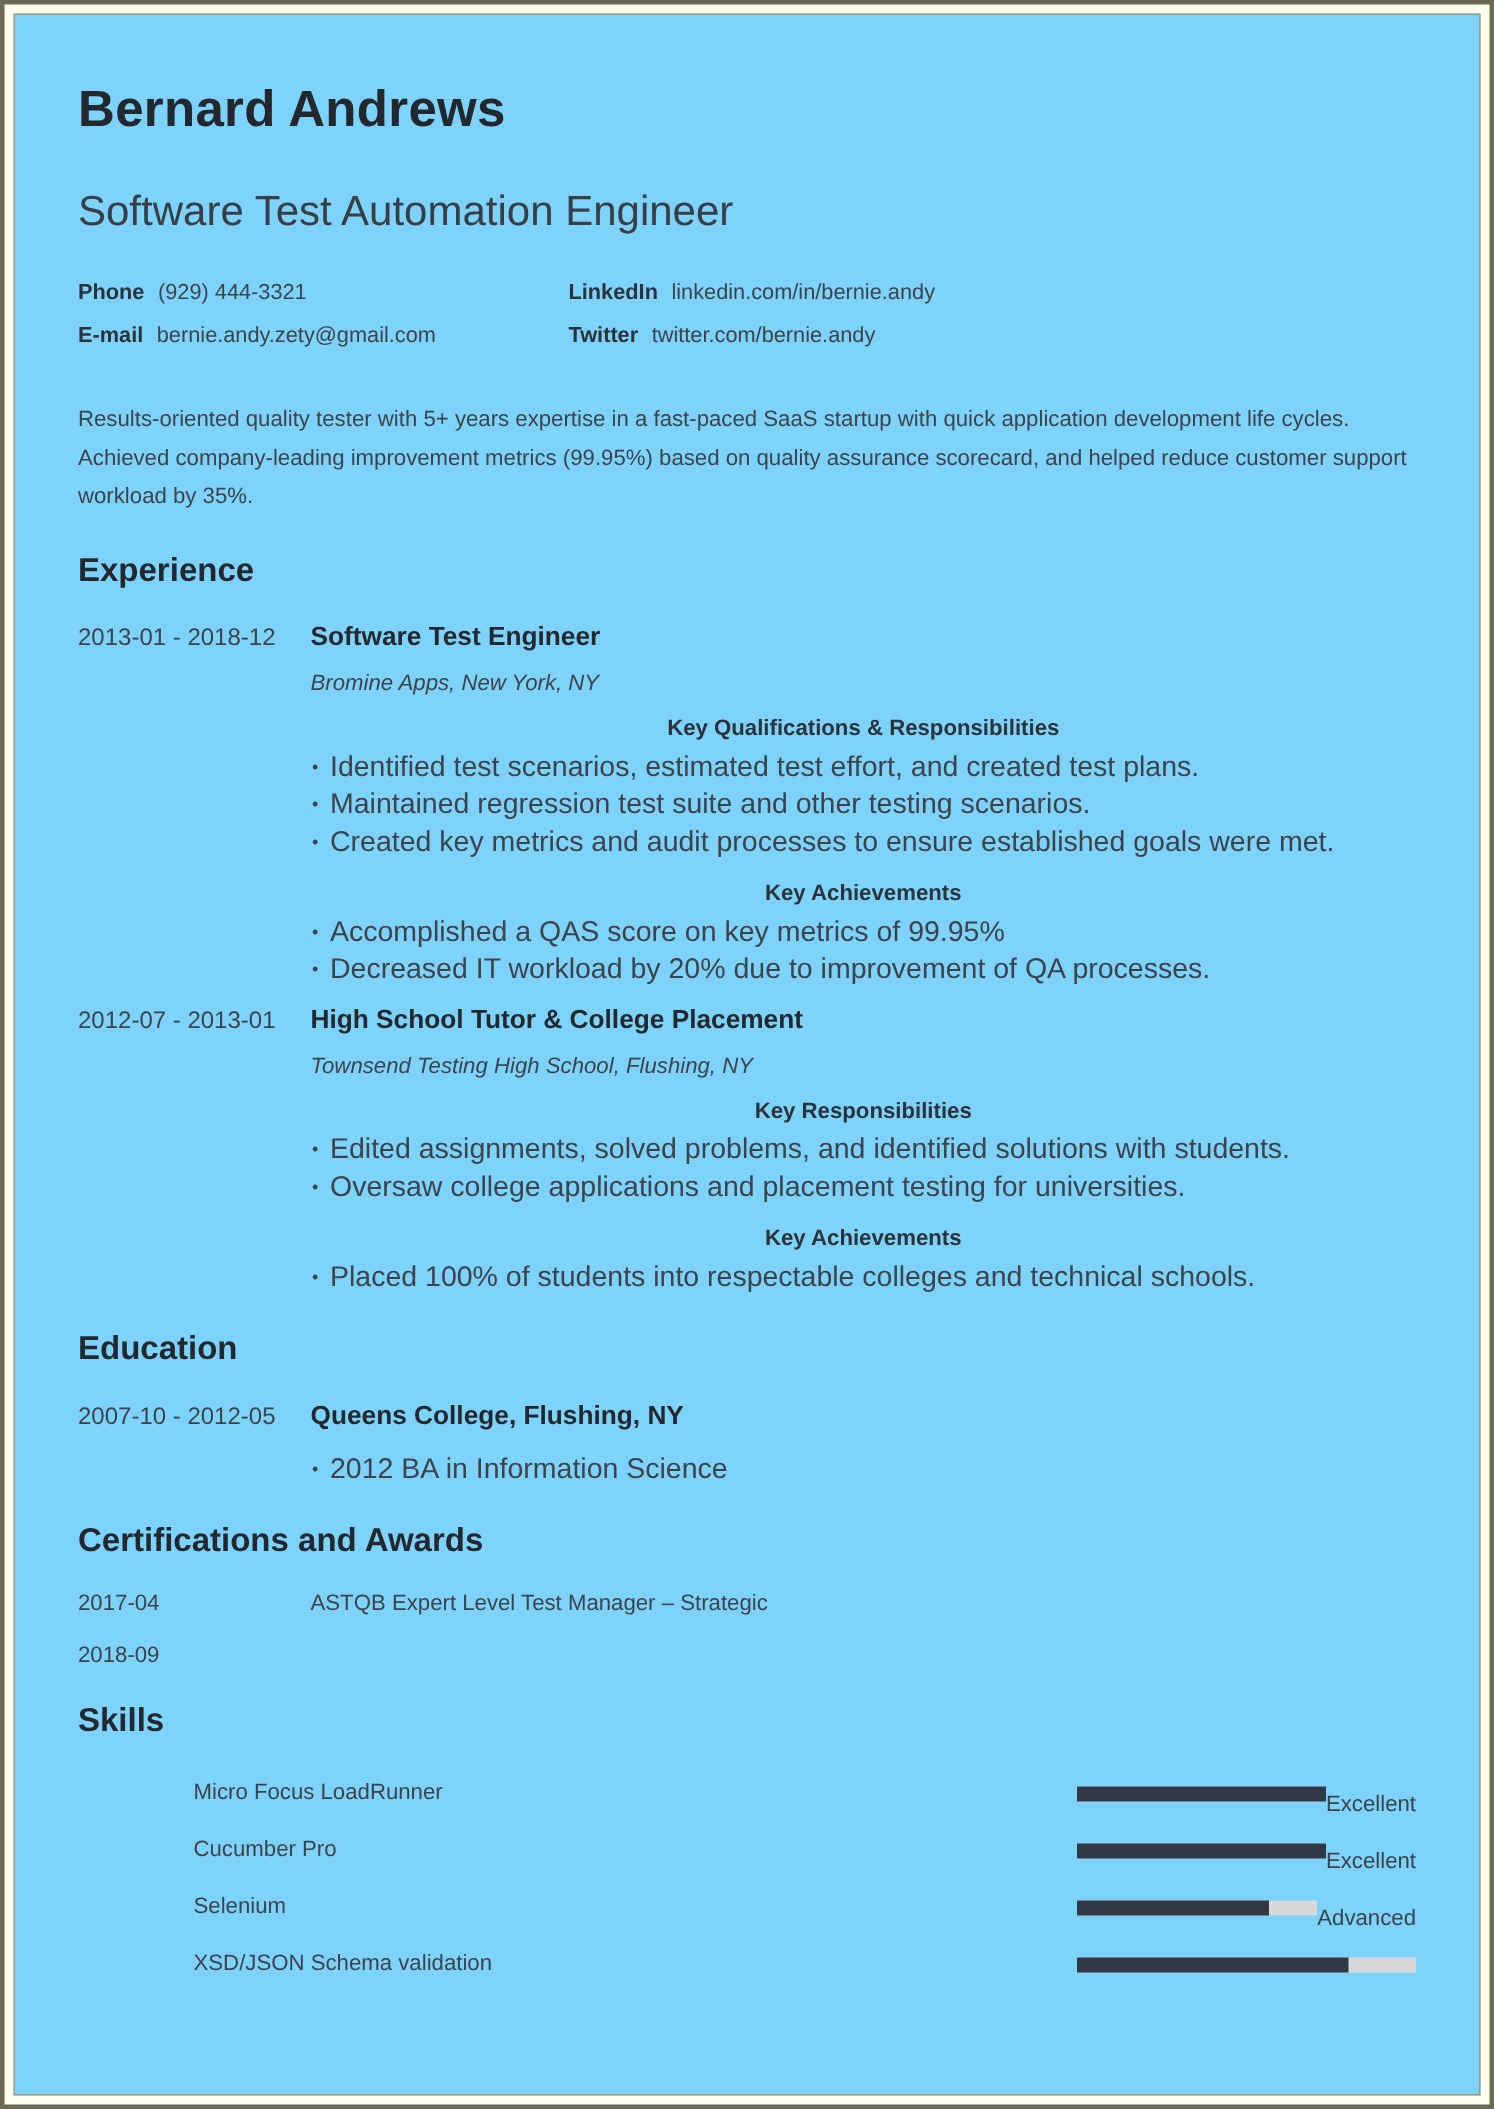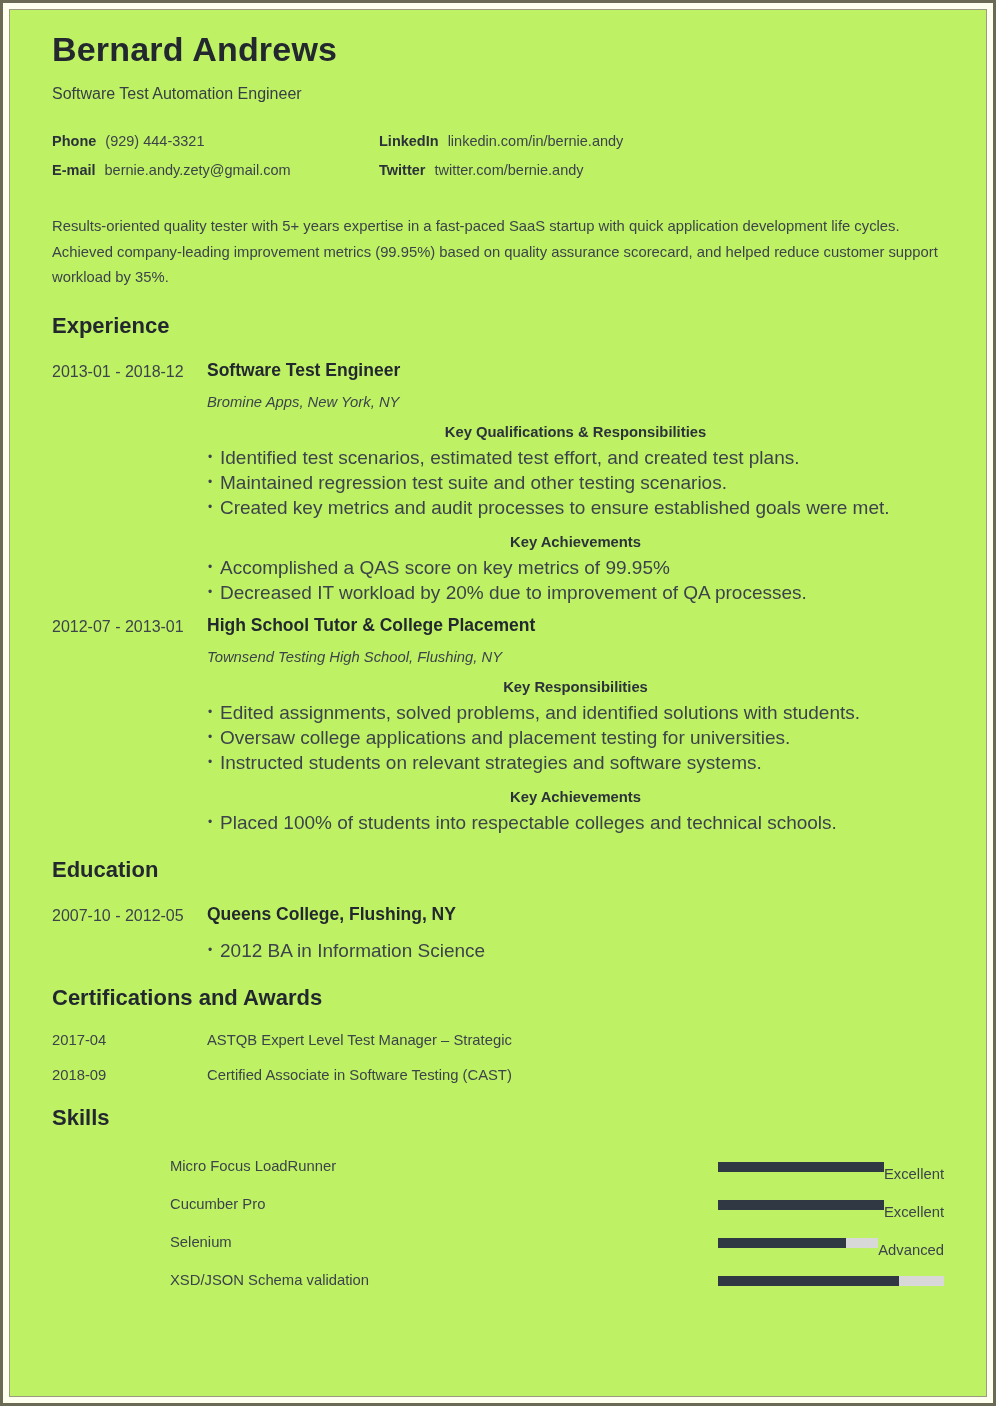--- a/index.html
+++ b/index.html
@@ -19,30 +19,30 @@
   }
   .page{
     width:996px;height:1406px;
     border:3px solid var(--border-outer);
     background:var(--frame-bg);
     padding:6px;
   }
   .inner{
     width:100%;height:100%;
     border:1px solid var(--border-inner);
-    background:#bef264;
-    padding:20px 42px 0 42px;
+    background:#7dd3fc;
+    padding:44px 42px 0 42px;
     overflow:hidden;
   }
   .name{
     font-size:34px;font-weight:700;color:var(--heading);
     letter-spacing:0.2px;
   }
   .job-headline{
-    font-size:16px;font-weight:400;color:#383e45;margin-top:16px;
+    font-size:28px;font-weight:400;color:#383e45;margin-top:32px;
   }
   .contact-grid{
     margin-top:30px;
     display:grid;
     grid-template-columns:327px 1fr;
     row-gap:13px;
     font-size:14.5px;
   }
   .contact-item{display:flex;align-items:center;}
   .contact-label{font-weight:700;color:#2c323a;margin-right:9px;}
@@ -87,21 +87,21 @@
     position:absolute;left:1px;top:0;
     font-size:12px;line-height:25px;color:var(--body-text);
   }
   .cert-row{
     display:grid;grid-template-columns:155px 1fr;
     font-size:14.8px;color:var(--body-text);
     margin-bottom:19px;
   }
   .skill-row{
     display:grid;grid-template-columns:1fr 226px;
-    margin-left:118px;
+    margin-left:77px;
     margin-bottom:13px;
     align-items:start;
   }
   .skill-label{
     font-size:14.8px;color:var(--body-text);
     padding-top:1px;
   }
   .skill-meter{display:flex;flex-direction:row;align-items:flex-start;}
   .skill-bar{
     width:226px;height:10px;background:var(--bar-track);
@@ -167,21 +167,20 @@
 
     <div class="entry" style="margin-top:10px;">
       <div class="entry-dates">2012-07 - 2013-01</div>
       <div>
         <div class="entry-title">High School Tutor &amp; College Placement</div>
         <div class="entry-company">Townsend Testing High School, Flushing, NY</div>
         <div class="group-heading">Key Responsibilities</div>
         <ul class="bullets">
           <li>Edited assignments, solved problems, and identified solutions with students.</li>
           <li>Oversaw college applications and placement testing for universities.</li>
-          <li>Instructed students on relevant strategies and software systems.</li>
         </ul>
         <div class="group-heading">Key Achievements</div>
         <ul class="bullets">
           <li>Placed 100% of students into respectable colleges and technical schools.</li>
         </ul>
       </div>
     </div>
 
     <div class="section-heading">Education</div>
     <div class="entry">
@@ -194,21 +193,20 @@
       </div>
     </div>
 
     <div class="section-heading">Certifications and Awards</div>
     <div class="cert-row">
       <div>2017-04</div>
       <div>ASTQB Expert Level Test Manager – Strategic</div>
     </div>
     <div class="cert-row">
       <div>2018-09</div>
-      <div>Certified Associate in Software Testing (CAST)</div>
     </div>
 
     <div class="section-heading" style="margin-bottom:26px;">Skills</div>
 
     <div class="skill-row">
       <div class="skill-label">Micro Focus LoadRunner</div>
       <div class="skill-meter">
         <div class="skill-bar">
           <div class="skill-bar-fill" style="width: 100%;"></div>
         </div>

